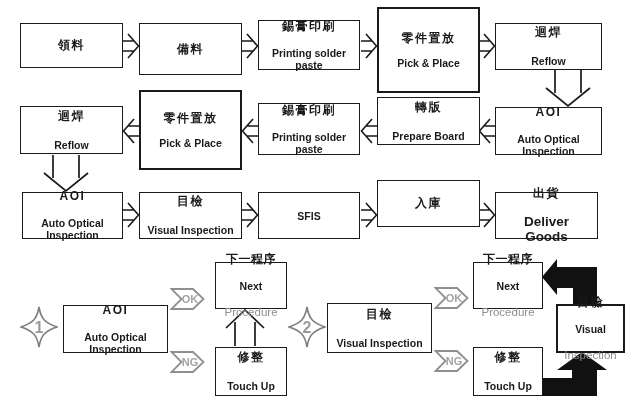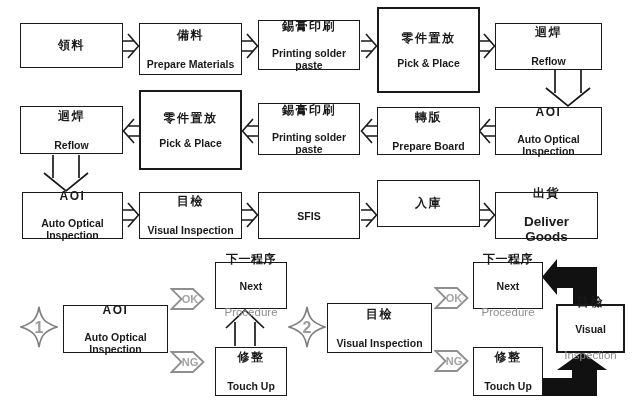--- a/index.html
+++ b/index.html
@@ -65,21 +65,20 @@
 
     <path d="M542 277 L557 259 L557 267 L597 267 L597 304 L573 304 L573 288 L557 288 L557 295 Z" fill="#111111"></path>
     <path d="M543 378 L572 378 L572 370 L557 370 L582 352 L607 370 L597 370 L597 396 L543 396 Z" fill="#111111"></path>
   </svg>
 
   <div class="box" style="left:20px;top:23px;width:103px;height:45px">
     <div class="zh">領料</div>
   </div>
   <div class="box" style="left:139px;top:23px;width:103px;height:52px">
     <div class="zh">備料</div>
-    <div class="en nw">Prepare Materials</div>
   </div>
   <div class="box tight" style="left:258px;top:20px;width:102px;height:50px">
     <div class="zh">錫膏印刷</div>
     <div class="en wrap">Printing solder paste</div>
   </div>
   <div class="box thick g12" style="left:377px;top:7px;width:103px;height:86px">
     <div class="zh">零件置放</div>
     <div class="en nw">Pick &amp; Place</div>
   </div>
   <div class="box" style="left:495px;top:23px;width:107px;height:47px">
@@ -92,21 +91,21 @@
     <div class="en nw">Reflow</div>
   </div>
   <div class="box thick g12" style="left:139px;top:90px;width:103px;height:80px">
     <div class="zh">零件置放</div>
     <div class="en nw">Pick &amp; Place</div>
   </div>
   <div class="box tight" style="left:258px;top:103px;width:102px;height:52px">
     <div class="zh">錫膏印刷</div>
     <div class="en wrap">Printing solder paste</div>
   </div>
-  <div class="box" style="left:377px;top:107px;width:103px;height:48px">
+  <div class="box" style="left:377px;top:97px;width:103px;height:48px">
     <div class="zh">轉版</div>
     <div class="en nw">Prepare Board</div>
   </div>
   <div class="box tight" style="left:495px;top:107px;width:107px;height:48px">
     <div class="zh">AOI</div>
     <div class="en wrap">Auto Optical Inspection</div>
   </div>
 
   <div class="box tight" style="left:22px;top:192px;width:101px;height:47px">
     <div class="zh">AOI</div>

